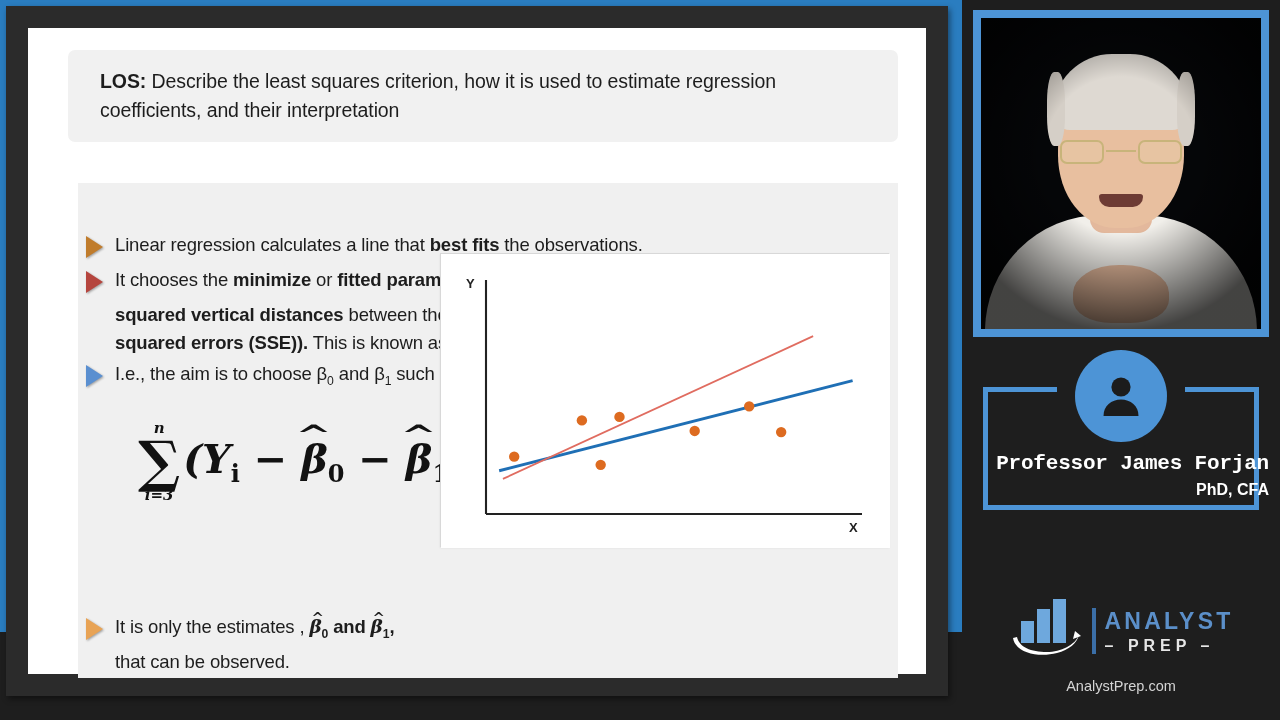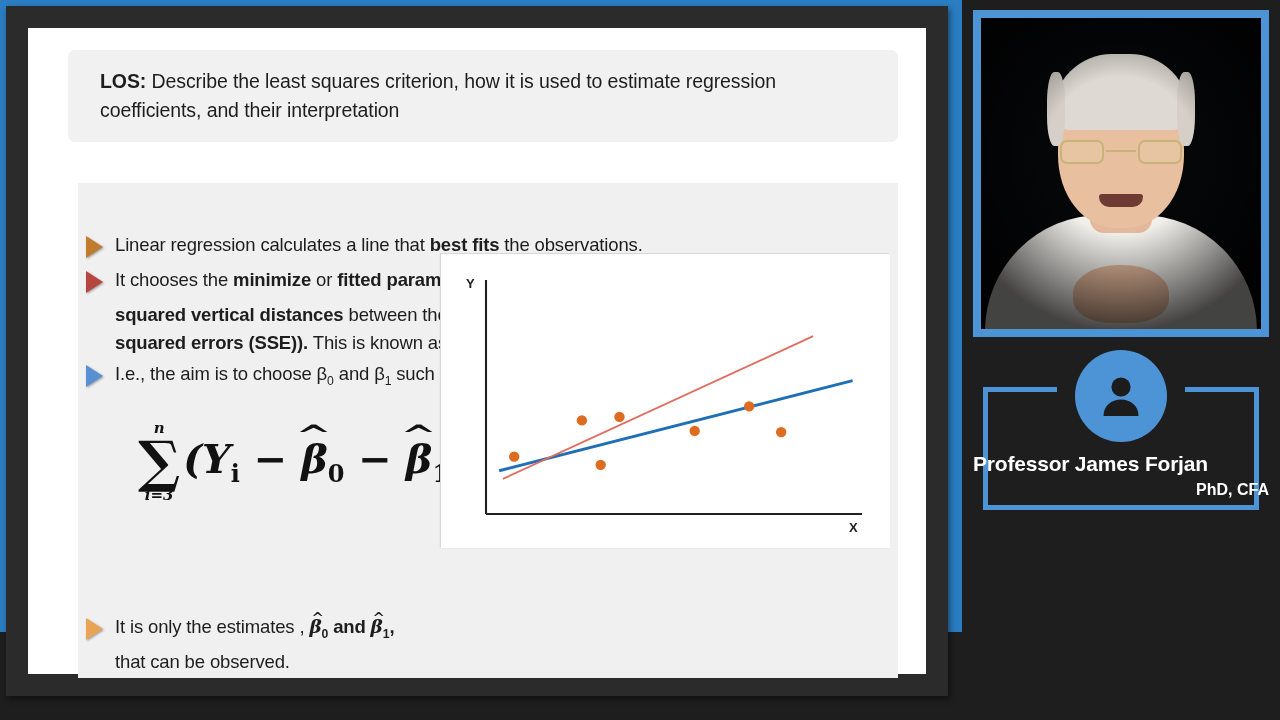--- a/index.html
+++ b/index.html
@@ -177,22 +177,22 @@
   }
   #bracket::before { left: -5px; }
   #bracket::after  { right: -5px; }
   #avatar {
     position: absolute; left: 50%; top: 0; transform: translateX(-50%);
     width: 92px; height: 92px; border-radius: 50%; background: #4d94d6;
     display: flex; align-items: center; justify-content: center;
   }
   #avatar svg { display: block; }
   #inst-name {
-    position: absolute; left: 0; top: 102px; width: 100%; text-align: left;
-    color: #fff; font-size: 21px; font-weight: 700; letter-spacing: -.2px;
+    position: absolute; left: 0; top: 102px; width: 100%; text-align: right;
+    color: #fff; font-size: 21px; font-weight: 700; letter-spacing: -.2px; font-family: Liberation Mono, monospace;
   }
   #inst-title {
     position: absolute; left: 0; top: 131px; width: 100%; text-align: right;
     color: #fff; font-size: 16px; font-weight: 700;
   }
 
   
   #logo-block { position: absolute; left: 0; top: 600px; width: 318px; }
   #logo-row {
     display: flex; align-items: center; justify-content: center; gap: 9px; height: 62px;
@@ -313,15 +313,35 @@
       <div id="avatar">
         <svg width="52" height="52" viewBox="0 0 52 52" aria-hidden="true">
           <circle cx="26" cy="17" r="9.6" fill="#1c1c1c"></circle>
           <path d="M8.5 46c0-10.2 7.9-16.4 17.5-16.4S43.5 35.8 43.5 46z" fill="#1c1c1c"></path>
         </svg>
       </div>
       <div id="inst-name">Professor James Forjan</div>
       <div id="inst-title">PhD, CFA</div>
     </div>
 
+    <div id="logo-block">
+      <div id="logo-row">
+        <div id="logo-mark">
+          <svg id="swoosh" viewBox="0 0 74 34" aria-hidden="true">
+            <path d="M4 13 C6 27, 28 33, 48 28 C60 25, 68 18, 70 10
+                     C66 20, 52 27, 38 27 C22 27, 10 22, 8 12 Z" fill="#ffffff"></path>
+            <path d="M66 6 L72 11 L64 14 Z" fill="#ffffff"></path>
+          </svg>
+          <span class="lbar b1"></span>
+          <span class="lbar b2"></span>
+          <span class="lbar b3"></span>
+        </div>
+        <div id="logo-div"></div>
+        <div id="logo-words">
+          <span id="w-analyst">ANALYST</span>
+          <span id="w-prep">– PREP –</span>
+        </div>
+      </div>
+      <div id="site">AnalystPrep.com</div>
+    </div>
 
   </div>
 </div>
 
 </body></html>

